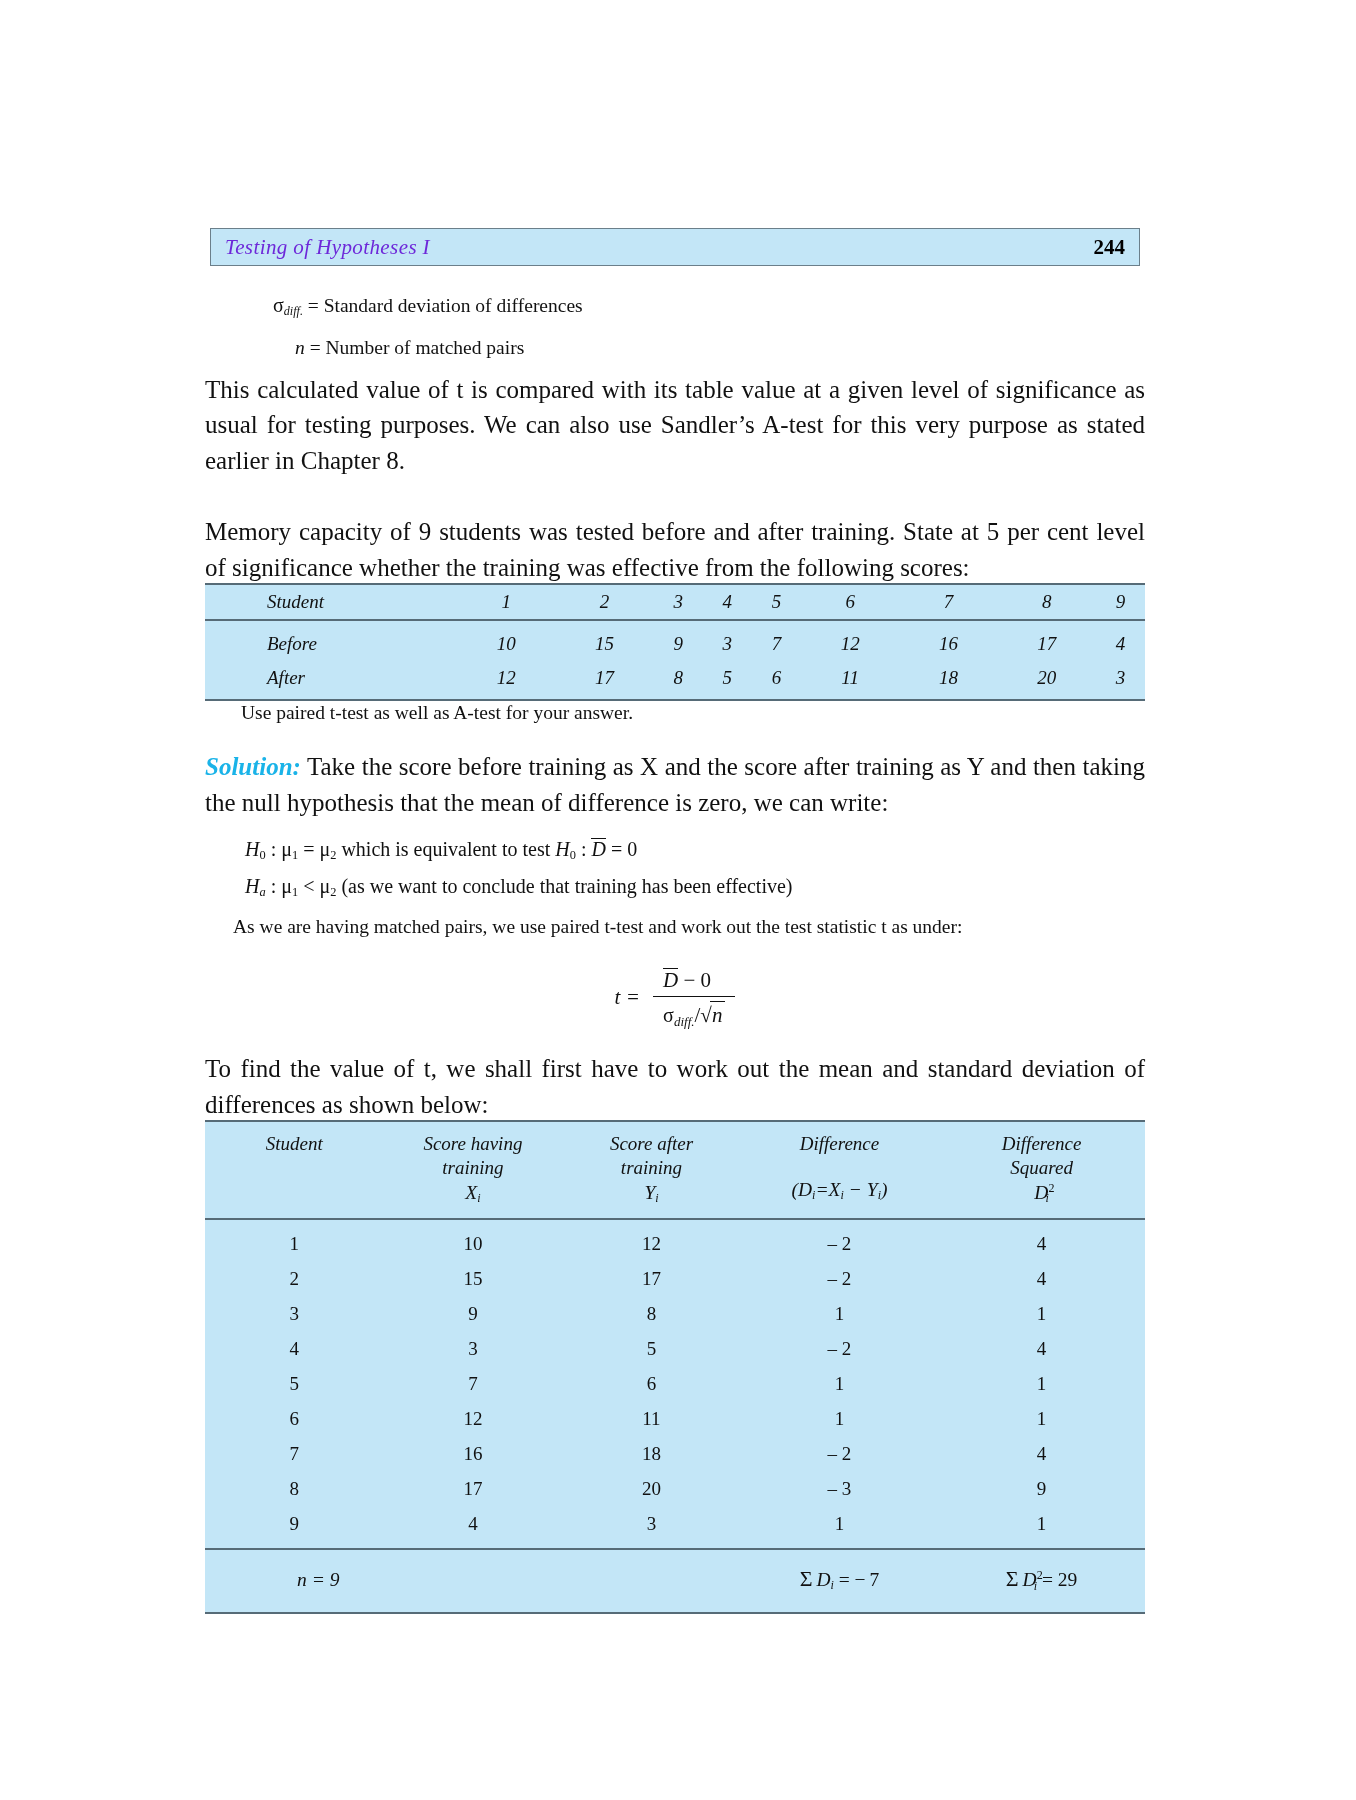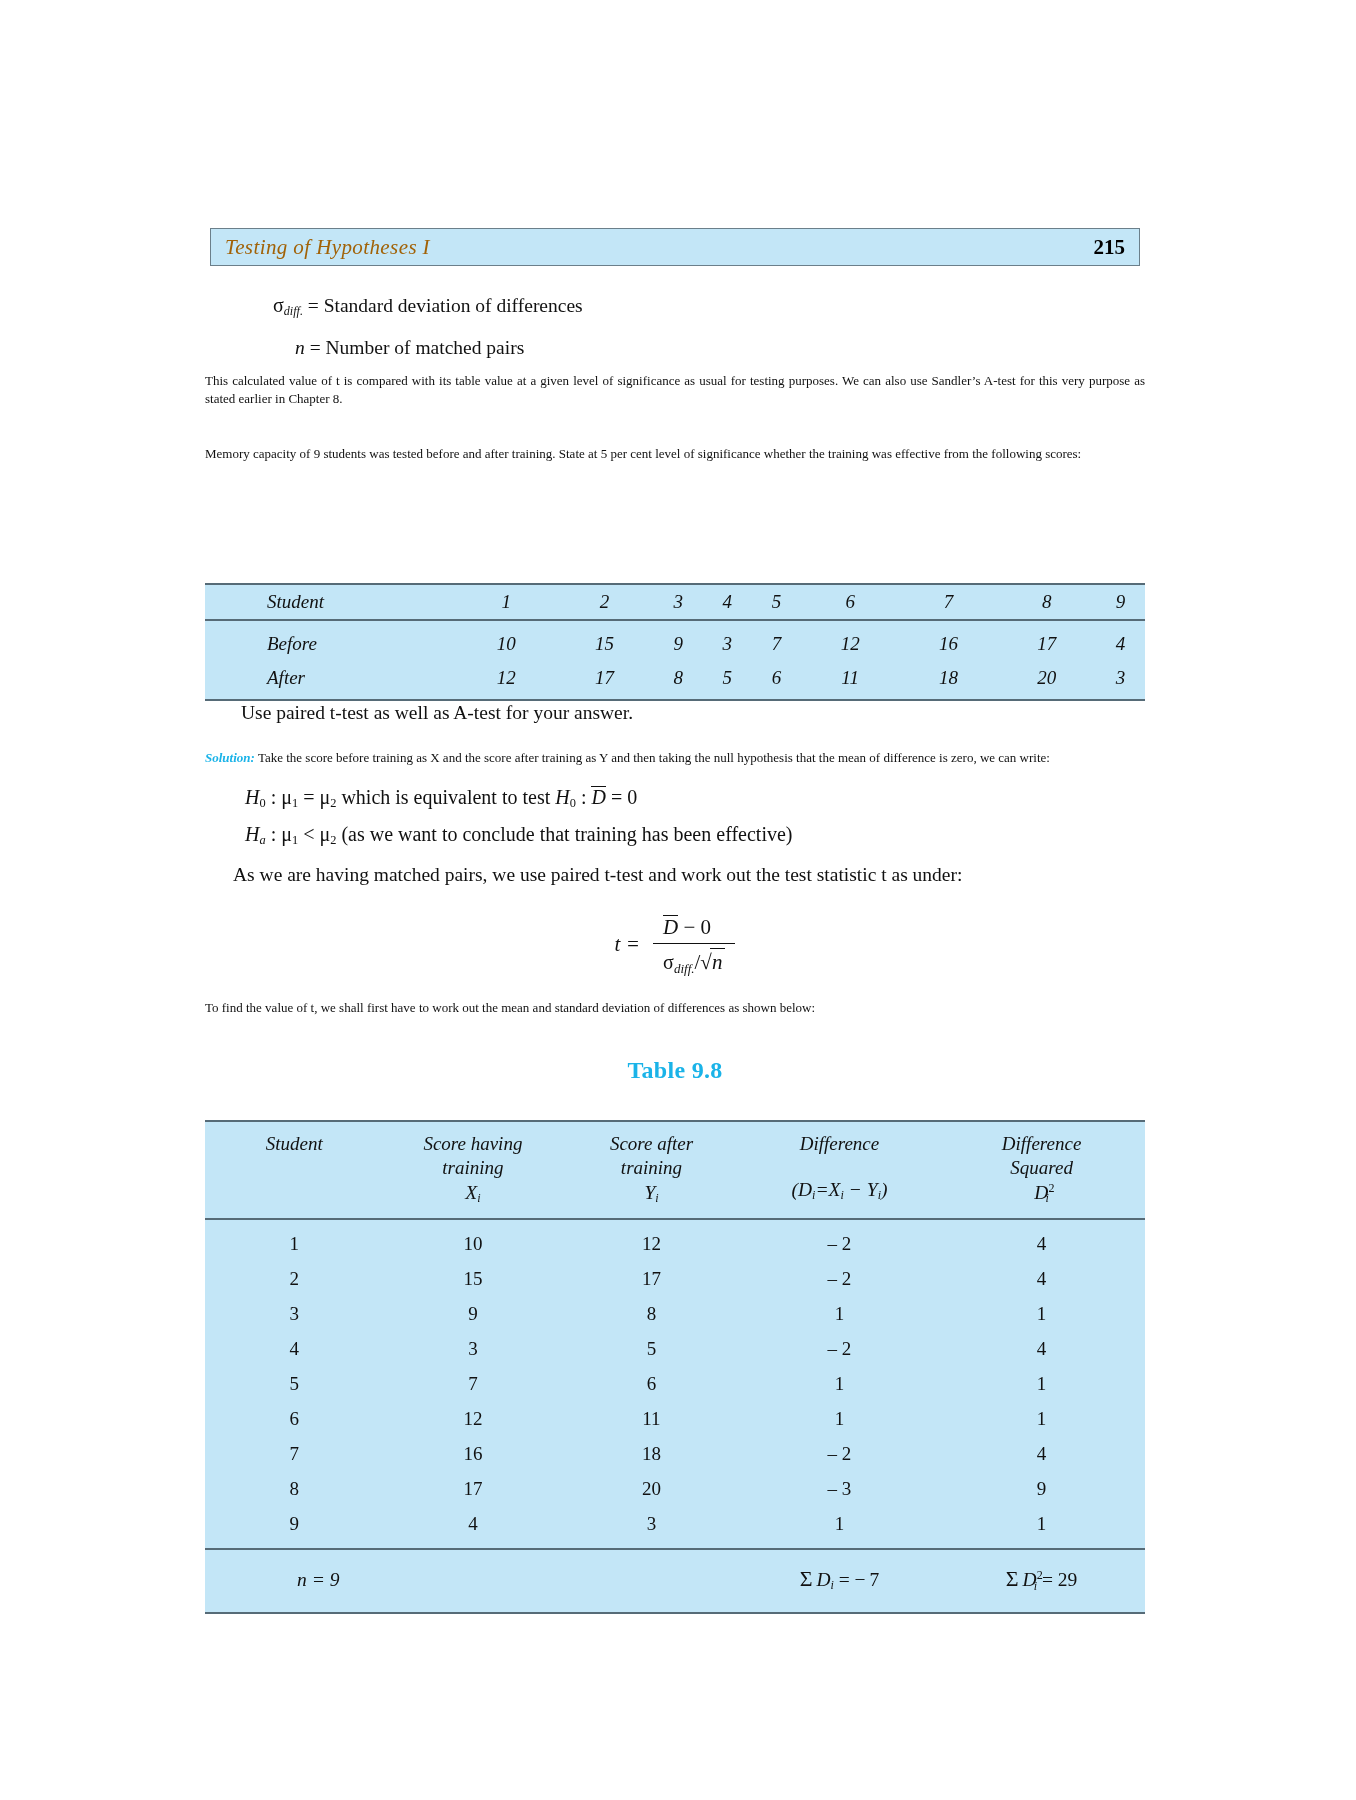--- a/index.html
+++ b/index.html
@@ -35,41 +35,41 @@
     box-sizing: border-box;
     display: flex;
     align-items: center;
     justify-content: space-between;
     padding: 0 14px;
   }
   .runhead-title {
     font-style: italic;
     font-size: 21px;
     letter-spacing: 0.4px;
-    color: #a16207;
+    color: #6d28d9;
     white-space: nowrap;
     text-align: center;
   }
   .runhead-page {
     font-weight: bold;
     font-size: 21px;
     color: #000;
   }
 
   
   .content {
     position: absolute;
     left: 205px;
     top: 290px;
     width: 940px;
   }
 
   p.body {
     margin: 0 0 0 0;
-    font-size: 13px;
+    font-size: 25px;
     line-height: 1.42;
     text-align: justify;
     text-justify: inter-word;
   }
 
   .indent-line {
     font-size: 19.5px;
     line-height: 1.5;
     white-space: nowrap;
   }
@@ -231,21 +231,21 @@
   .c4 { width: 21%; }
   .c5 { width: 22%; }
 </style>
 </head>
 <body>
 
 <div class="page">
 
   <div class="runhead">
     <span class="runhead-title">Testing of Hypotheses I</span>
-    <span class="runhead-page">215</span>
+    <span class="runhead-page">244</span>
   </div>
 
   <div class="content">
 
     <div class="indent-line" style="padding-left:68px;">
       <span class="sigma">σ</span><sub class="v">diff.</sub>
       <span>= Standard deviation of differences</span>
     </div>
 
     <div class="sp12"></div>

